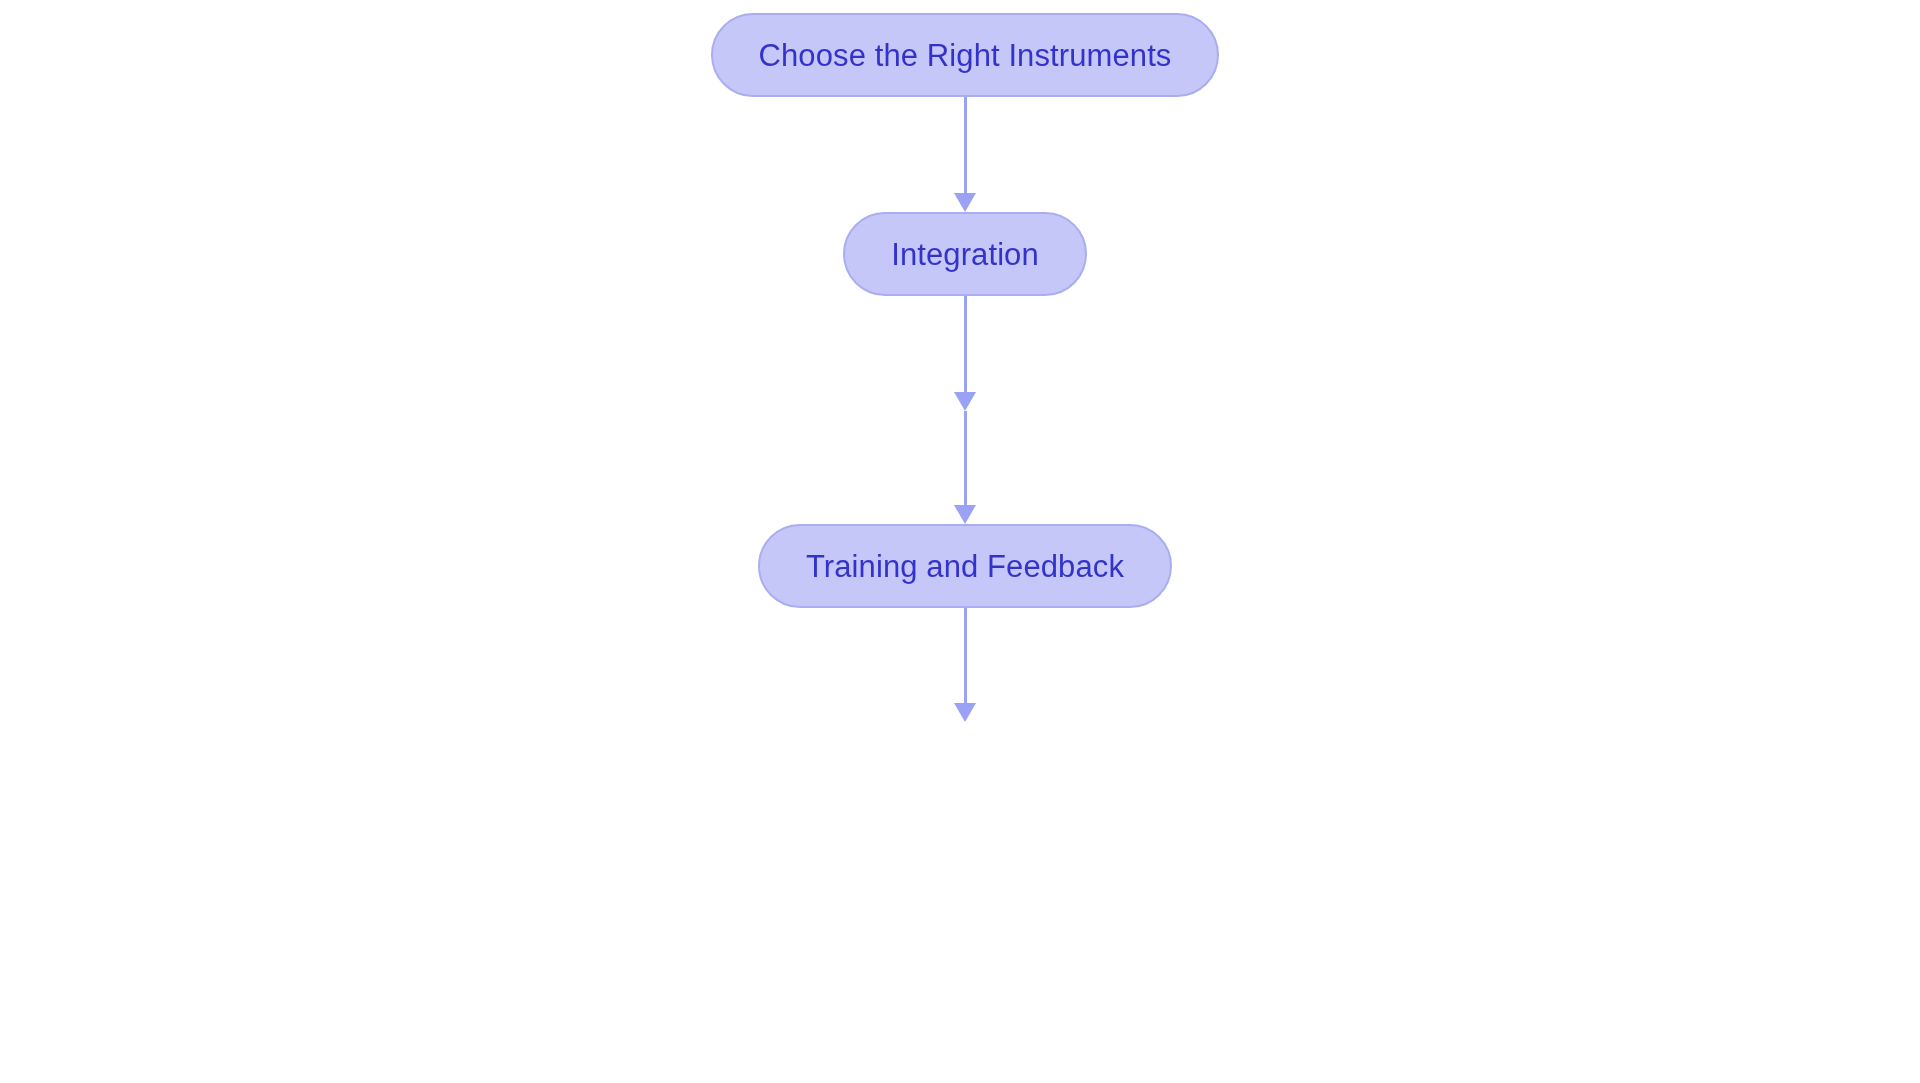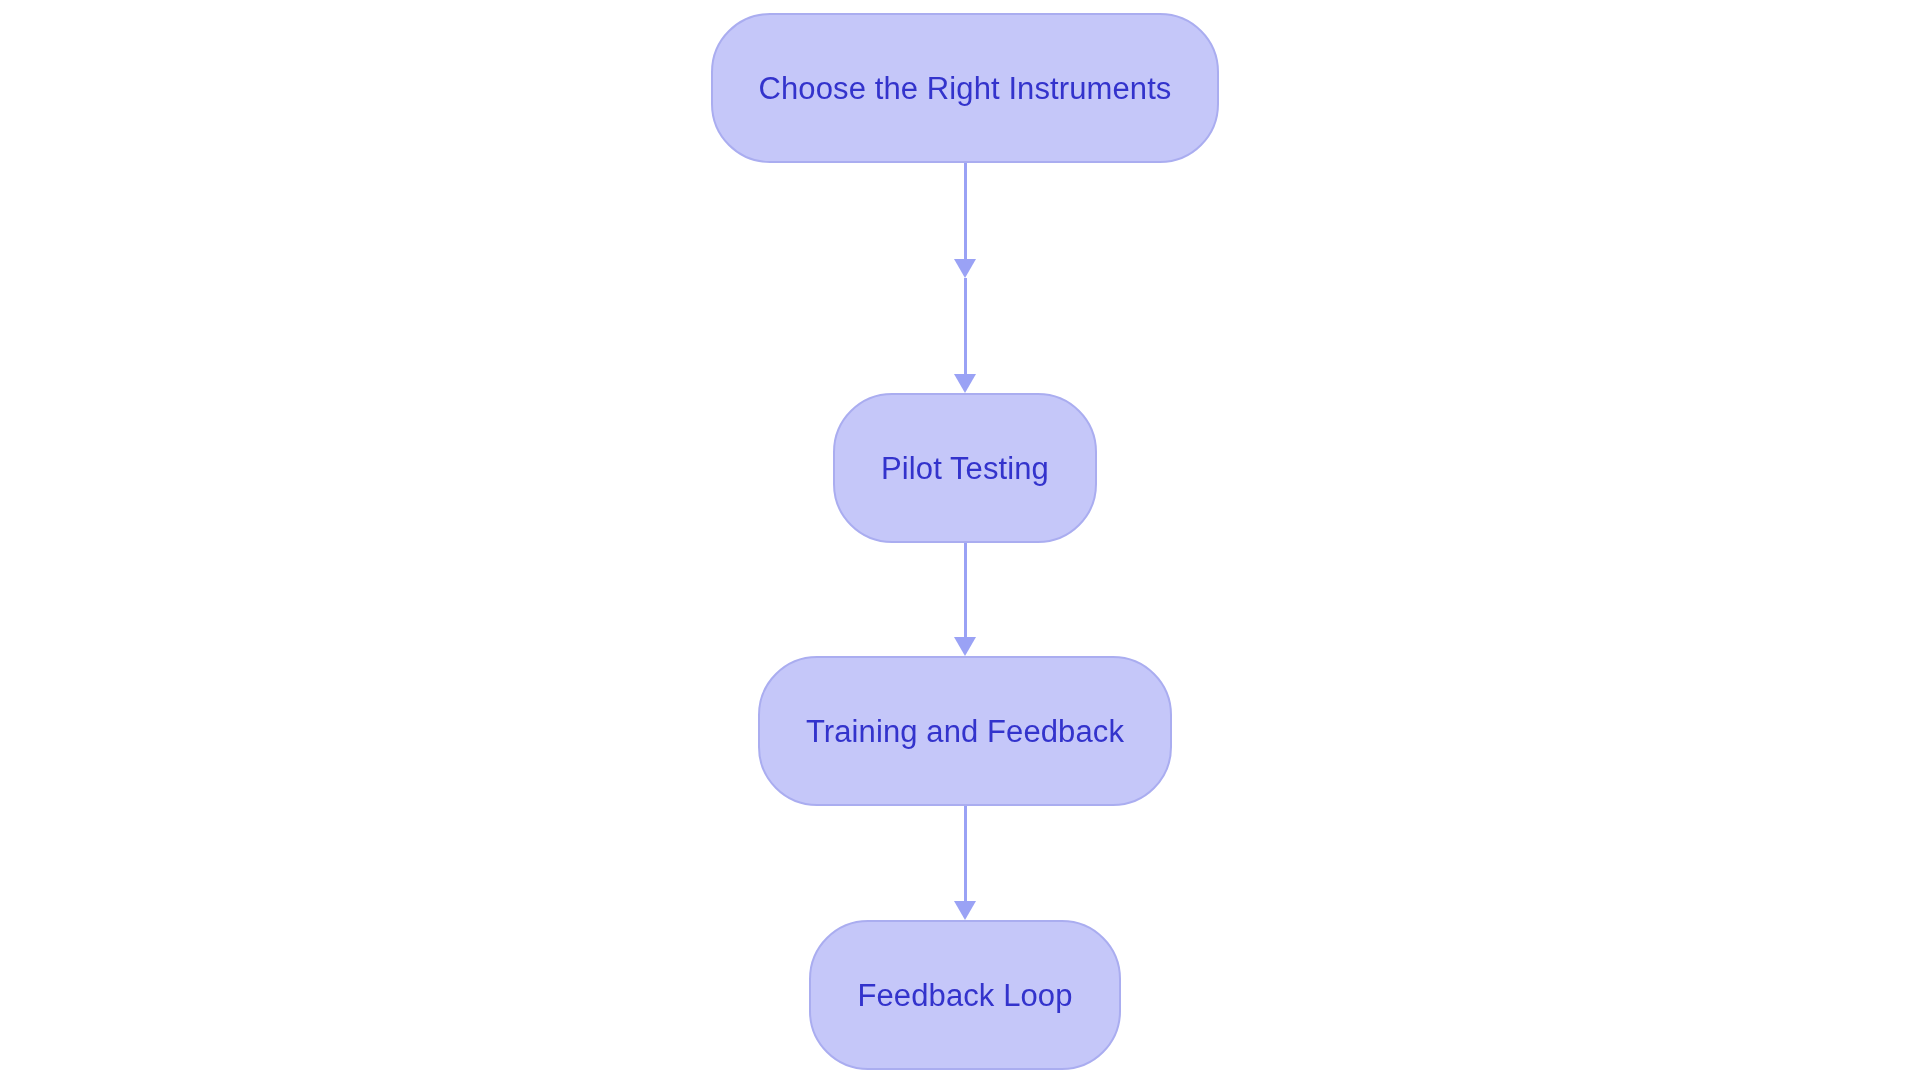--- a/index.html
+++ b/index.html
@@ -28,21 +28,21 @@
     width: 1920px;
     height: 1083px;
     display: flex;
     flex-direction: column;
     align-items: center;
   }
 
   
   .node {
     box-sizing: border-box;
-    height: 150px;
+    height: 84px;
     border-radius: 59px;
     background: #c5c7f9;
     border: 2px solid #aaadf0;
     display: flex;
     align-items: center;
     justify-content: center;
     padding: 0 46px;
     position: relative;
     margin-left: 10px; 
   }
@@ -98,42 +98,39 @@
 
     <div class="node">
       <span class="node-label">Choose the Right Instruments</span>
     </div>
 
     <div class="connector gap-1">
       <div class="connector-line"></div>
       <div class="connector-arrow"></div>
     </div>
 
+    <div class="node">
+      <span class="node-label">Integration</span>
+    </div>
 
     <div class="connector gap-2">
       <div class="connector-line"></div>
       <div class="connector-arrow"></div>
     </div>
 
-    <div class="node">
-      <span class="node-label">Pilot Testing</span>
-    </div>
 
     <div class="connector gap-3">
       <div class="connector-line"></div>
       <div class="connector-arrow"></div>
     </div>
 
     <div class="node">
       <span class="node-label">Training and Feedback</span>
     </div>
 
     <div class="connector gap-4">
       <div class="connector-line"></div>
       <div class="connector-arrow"></div>
     </div>
 
-    <div class="node">
-      <span class="node-label">Feedback Loop</span>
-    </div>
 
   </div>
 </div>
 
 </body></html>

